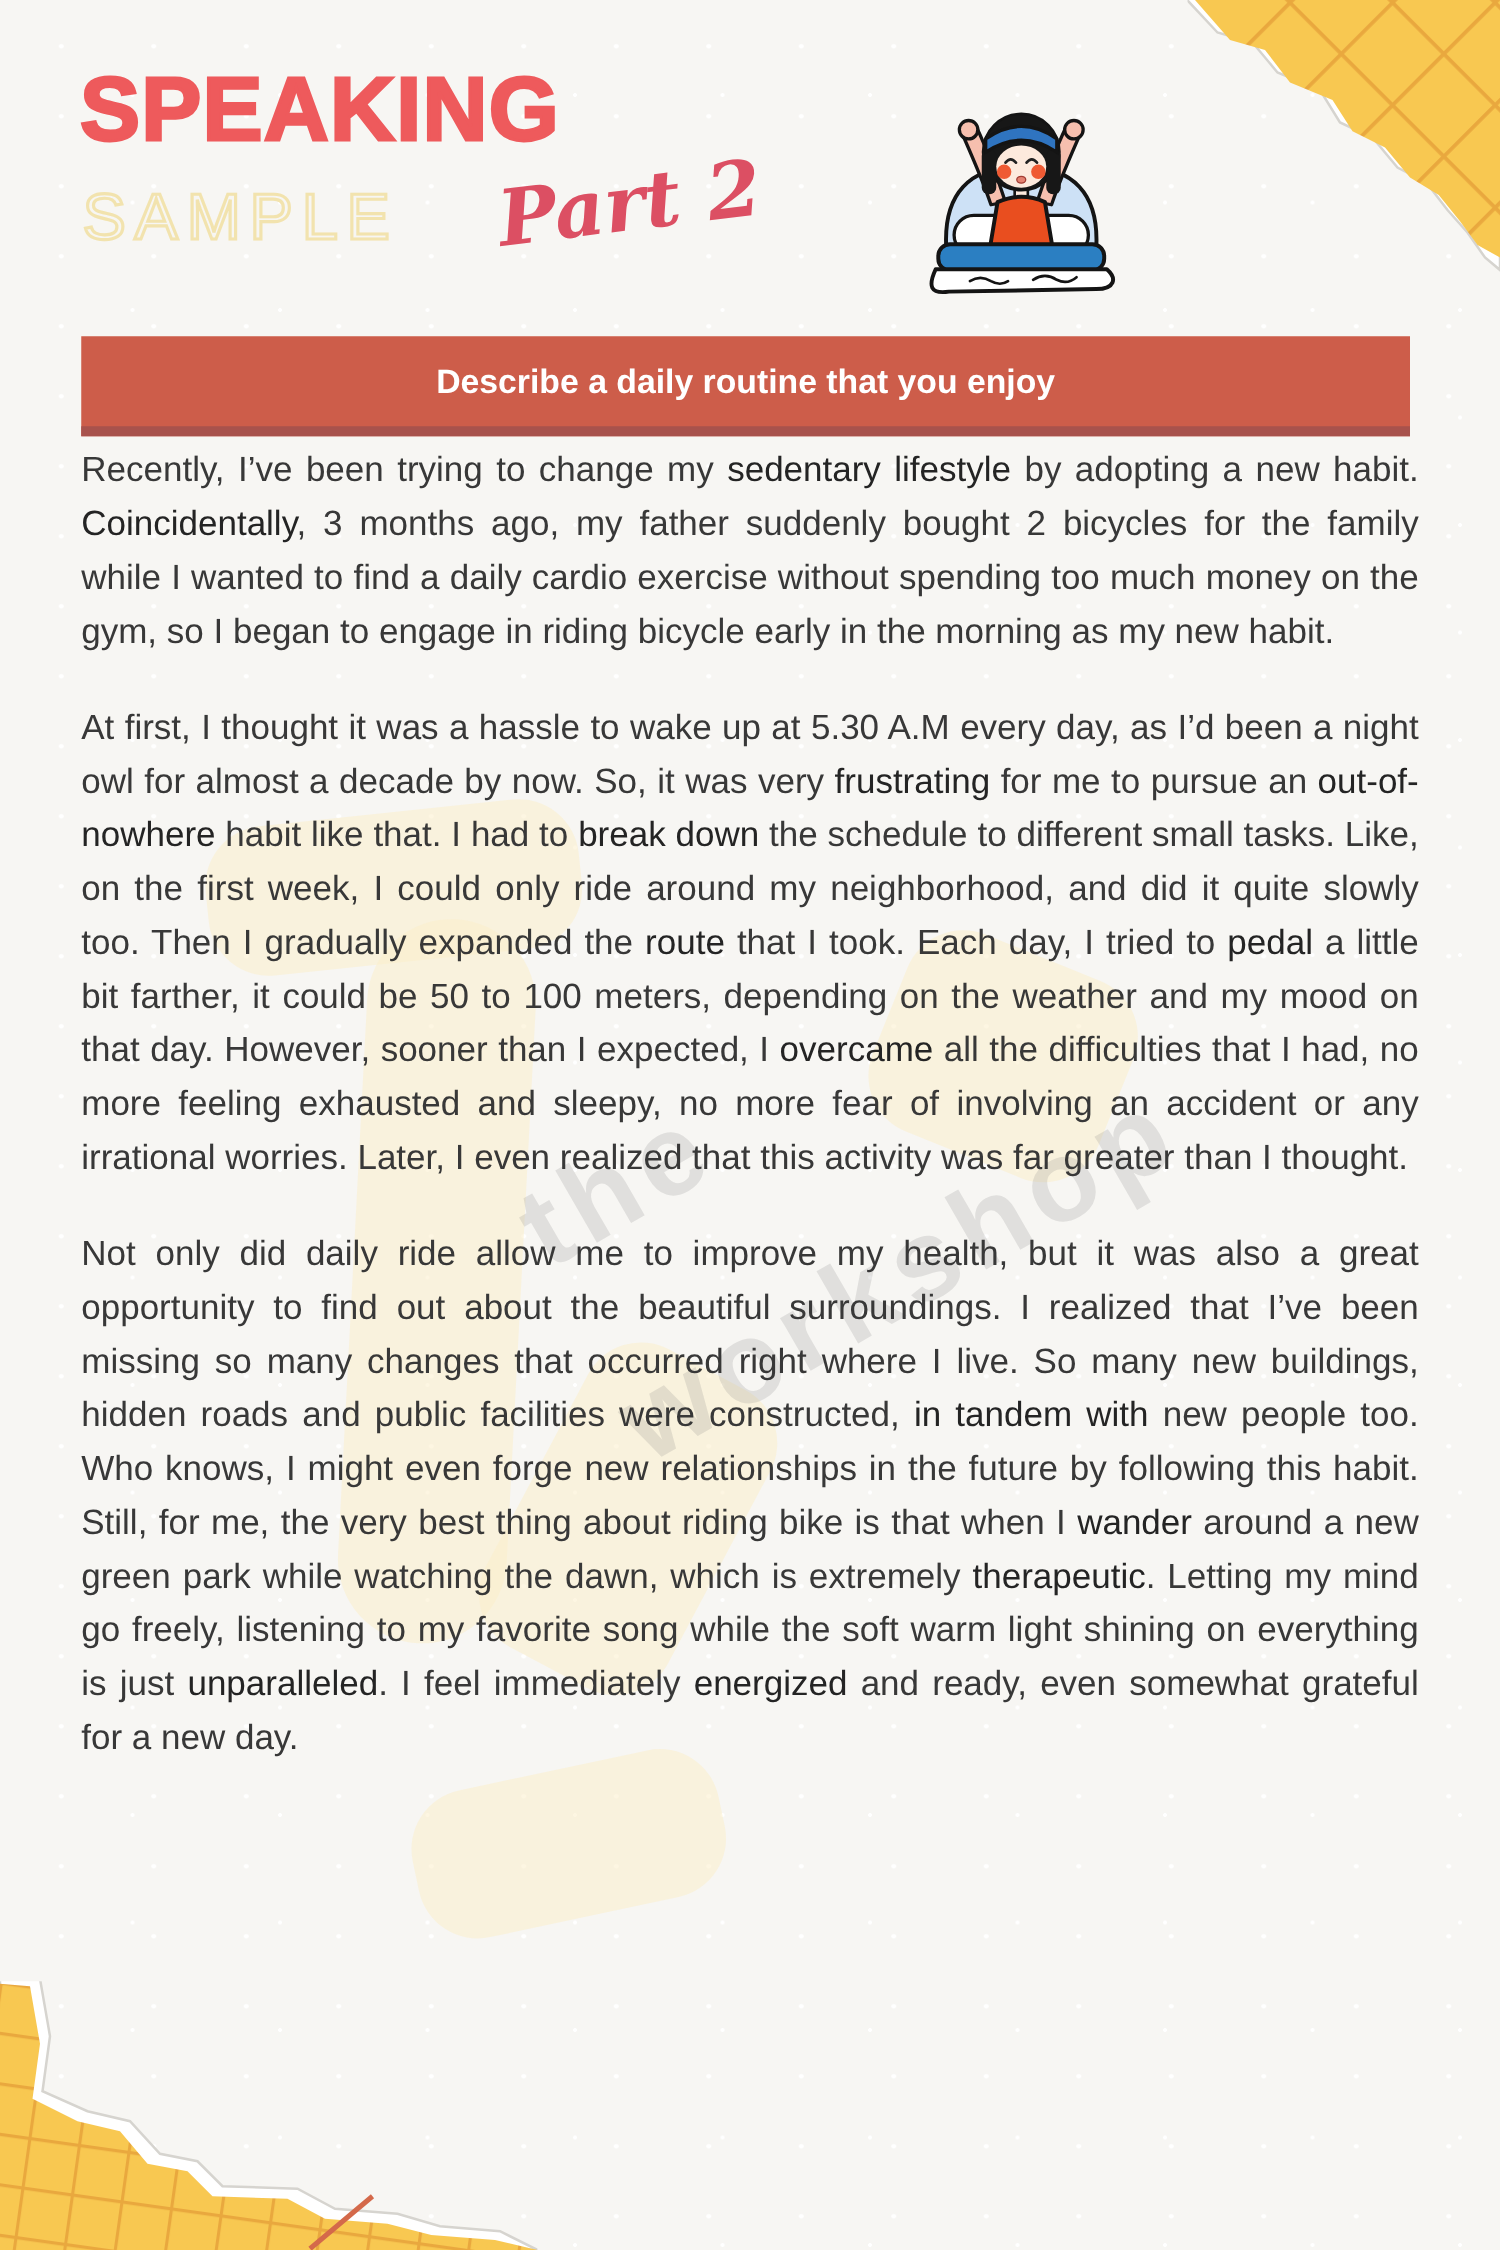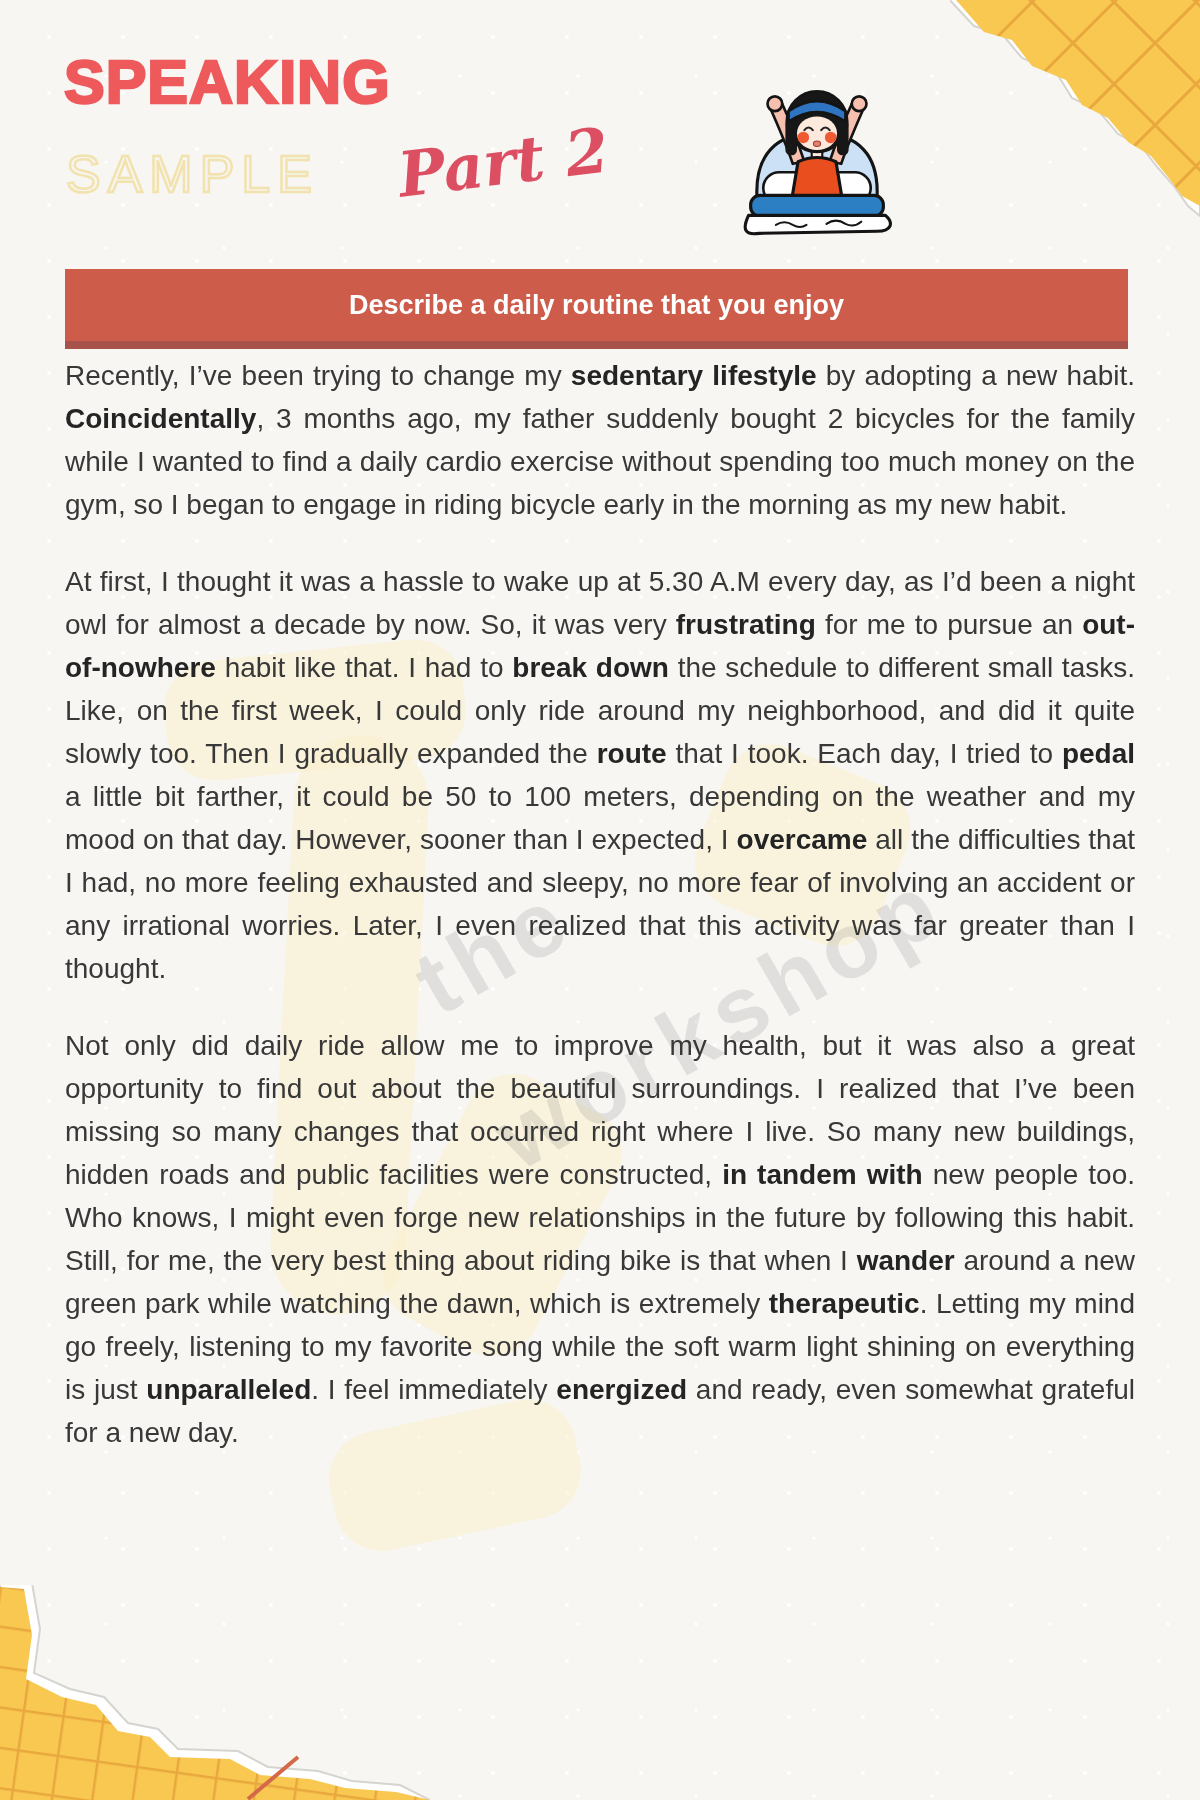--- a/index.html
+++ b/index.html
@@ -9,21 +9,21 @@
     background-image:
       radial-gradient(circle, #ffffff 1.7px, rgba(255,255,255,0) 2.1px),
       radial-gradient(circle, #ffffff 1.4px, rgba(255,255,255,0) 1.8px);
     background-size:74px 56px, 118px 86px;
     background-position:12px 9px, 47px 33px;
     font-family:"Liberation Sans", sans-serif;
   }
   
   .title{
     position:absolute;left:64px;top:52px;
-    font-size:61px;font-weight:bold;letter-spacing:1px;
+    font-size:72px;font-weight:bold;letter-spacing:1px;
     color:#ee5a5c;-webkit-text-stroke:2.5px #ee5a5c;
     line-height:1;
   }
   .subtitle{
     position:absolute;left:66px;top:148px;
     font-size:52px;font-weight:normal;letter-spacing:7px;line-height:1;
     color:rgba(255,255,255,0.05);
     -webkit-text-stroke:2.5px #f2e3ae;
   }
   .part{
@@ -37,21 +37,21 @@
     background:#cd5d4a;border-bottom:8px solid #a8524c;
     display:flex;align-items:center;justify-content:center;
   }
   .banner span{color:#ffffff;font-weight:bold;font-size:27px;text-align:center;}
   
   .article{
     position:absolute;left:65px;top:354px;width:1070px;z-index:5;
     color:#383838;font-size:28px;line-height:43px;text-align:justify;
   }
   .para{margin:0 0 34px 0;}
-  .b{font-weight:bold;color:#242424;margin-top:19px;}
+  .b{font-weight:normal;color:#242424;margin-top:19px;}
   
   .footer{
     position:absolute;right:65px;top:1792px;z-index:5;
     font-size:36px;font-weight:bold;color:#e05455;margin-top:32px;
   }
   
   .wm{
     position:absolute;z-index:2;font-weight:bold;letter-spacing:8px;
     color:rgba(135,135,135,0.20);line-height:1;white-space:nowrap;
   }

